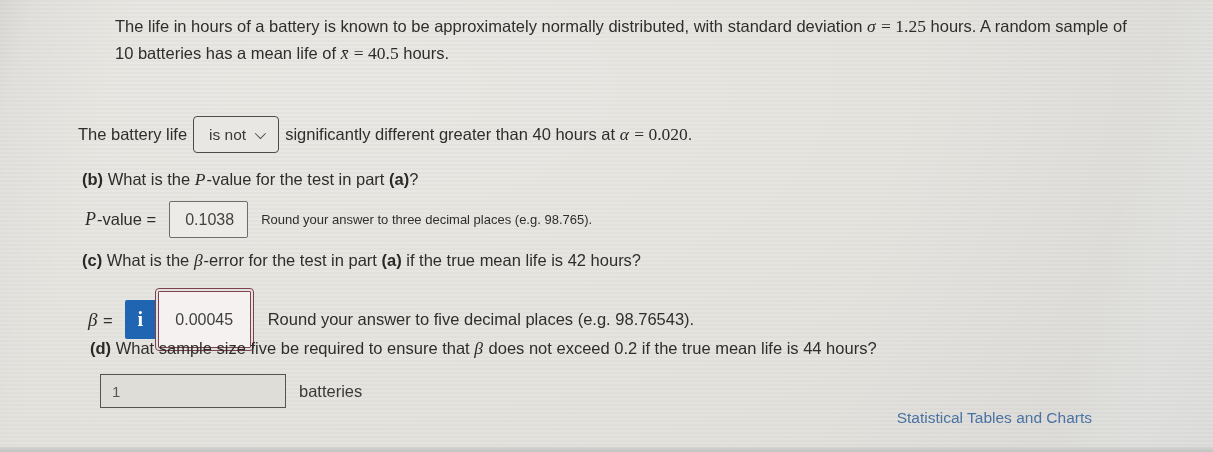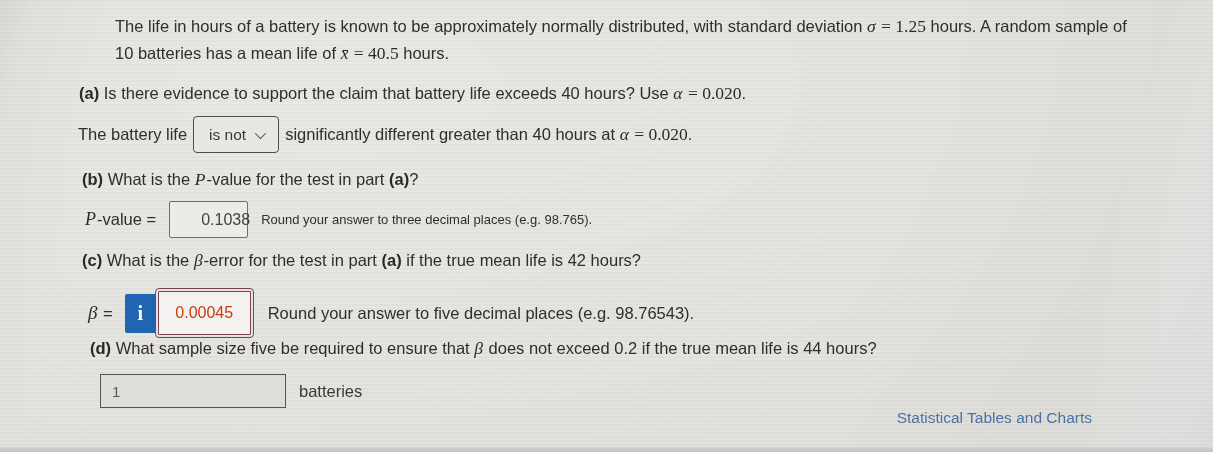--- a/index.html
+++ b/index.html
@@ -53,41 +53,41 @@
   }
 
   
   .tbox {
     height: 37px;
     border: 1.6px solid #6f6e6a;
     background: #edebe7;
     font-size: 16px; color: #444340;
     display: flex; align-items: center;
   }
-  .pbox { width: 79px; padding-left: 31px; border-radius: 2px; }
+  .pbox { width: 79px; padding-left: 15px; border-radius: 2px; }
 
   
   .info-btn {
     width: 31px; height: 39px;
     background: #2065b1;
     color: #ffffff;
     font-family: "Liberation Serif", serif;
     font-weight: bold; font-size: 20px;
     display: flex; align-items: center; justify-content: center;
     cursor: pointer;
     border-radius: 2px 0 0 2px;
   }
   .beta-box {
-    width: 93px; height: 44px; margin-left: 2px;
+    width: 93px; height: 57px; margin-left: 2px;
     background: #f4f1f0;
     border: 1.5px solid #7d4152;
     outline: 1.8px solid #7d4152;
     outline-offset: 2px;
     display: flex; align-items: center; justify-content: center;
-    font-size: 16px; color: #c2410c;
+    font-size: 16px; color: #404040;
     border-radius: 1px;
     text-align: right;
   }
 
   .wide-box {
     width: 186px; height: 34px;
     border: 1.3px solid #55544f;
     background: #deddd8;
     font-size: 15px; color: #585753;
     display: flex; align-items: center;
@@ -103,23 +103,20 @@
 </style>
 </head>
 <body>
 
 <div class="page">
 
   <div class="line" style="left:75px; top:13px; width:1016px;margin-left:40px;">
     <span>The life in hours of a battery is known to be approximately normally distributed, with standard deviation </span><span class="math"><i>σ</i><span> = 1.25</span></span><span> hours. A random sample of 10 batteries has a mean life of </span><span class="math"><i>x̄</i><span> = 40.5</span></span><span> hours.</span>
   </div>
 
-  <div class="line" style="left:79px; top:80px;">
-    <span class="plabel">(a)</span><span> Is there evidence to support the claim that battery life exceeds 40 hours? Use </span><span class="math"><i>α</i><span> = 0.020</span></span><span>.</span>
-  </div>
 
   <div class="row" style="left:78px; top:116px; gap:6px;">
     <span style="font-size:16.5px;">The battery life</span>
     <div class="dropdown">
       <span>is not</span>
       <span class="chev"></span>
     </div>
     <span style="font-size:16.5px;"><span>significantly different greater than 40 hours at </span><span class="math"><i>α</i><span> = 0.020</span></span><span>.</span></span>
   </div>
 

